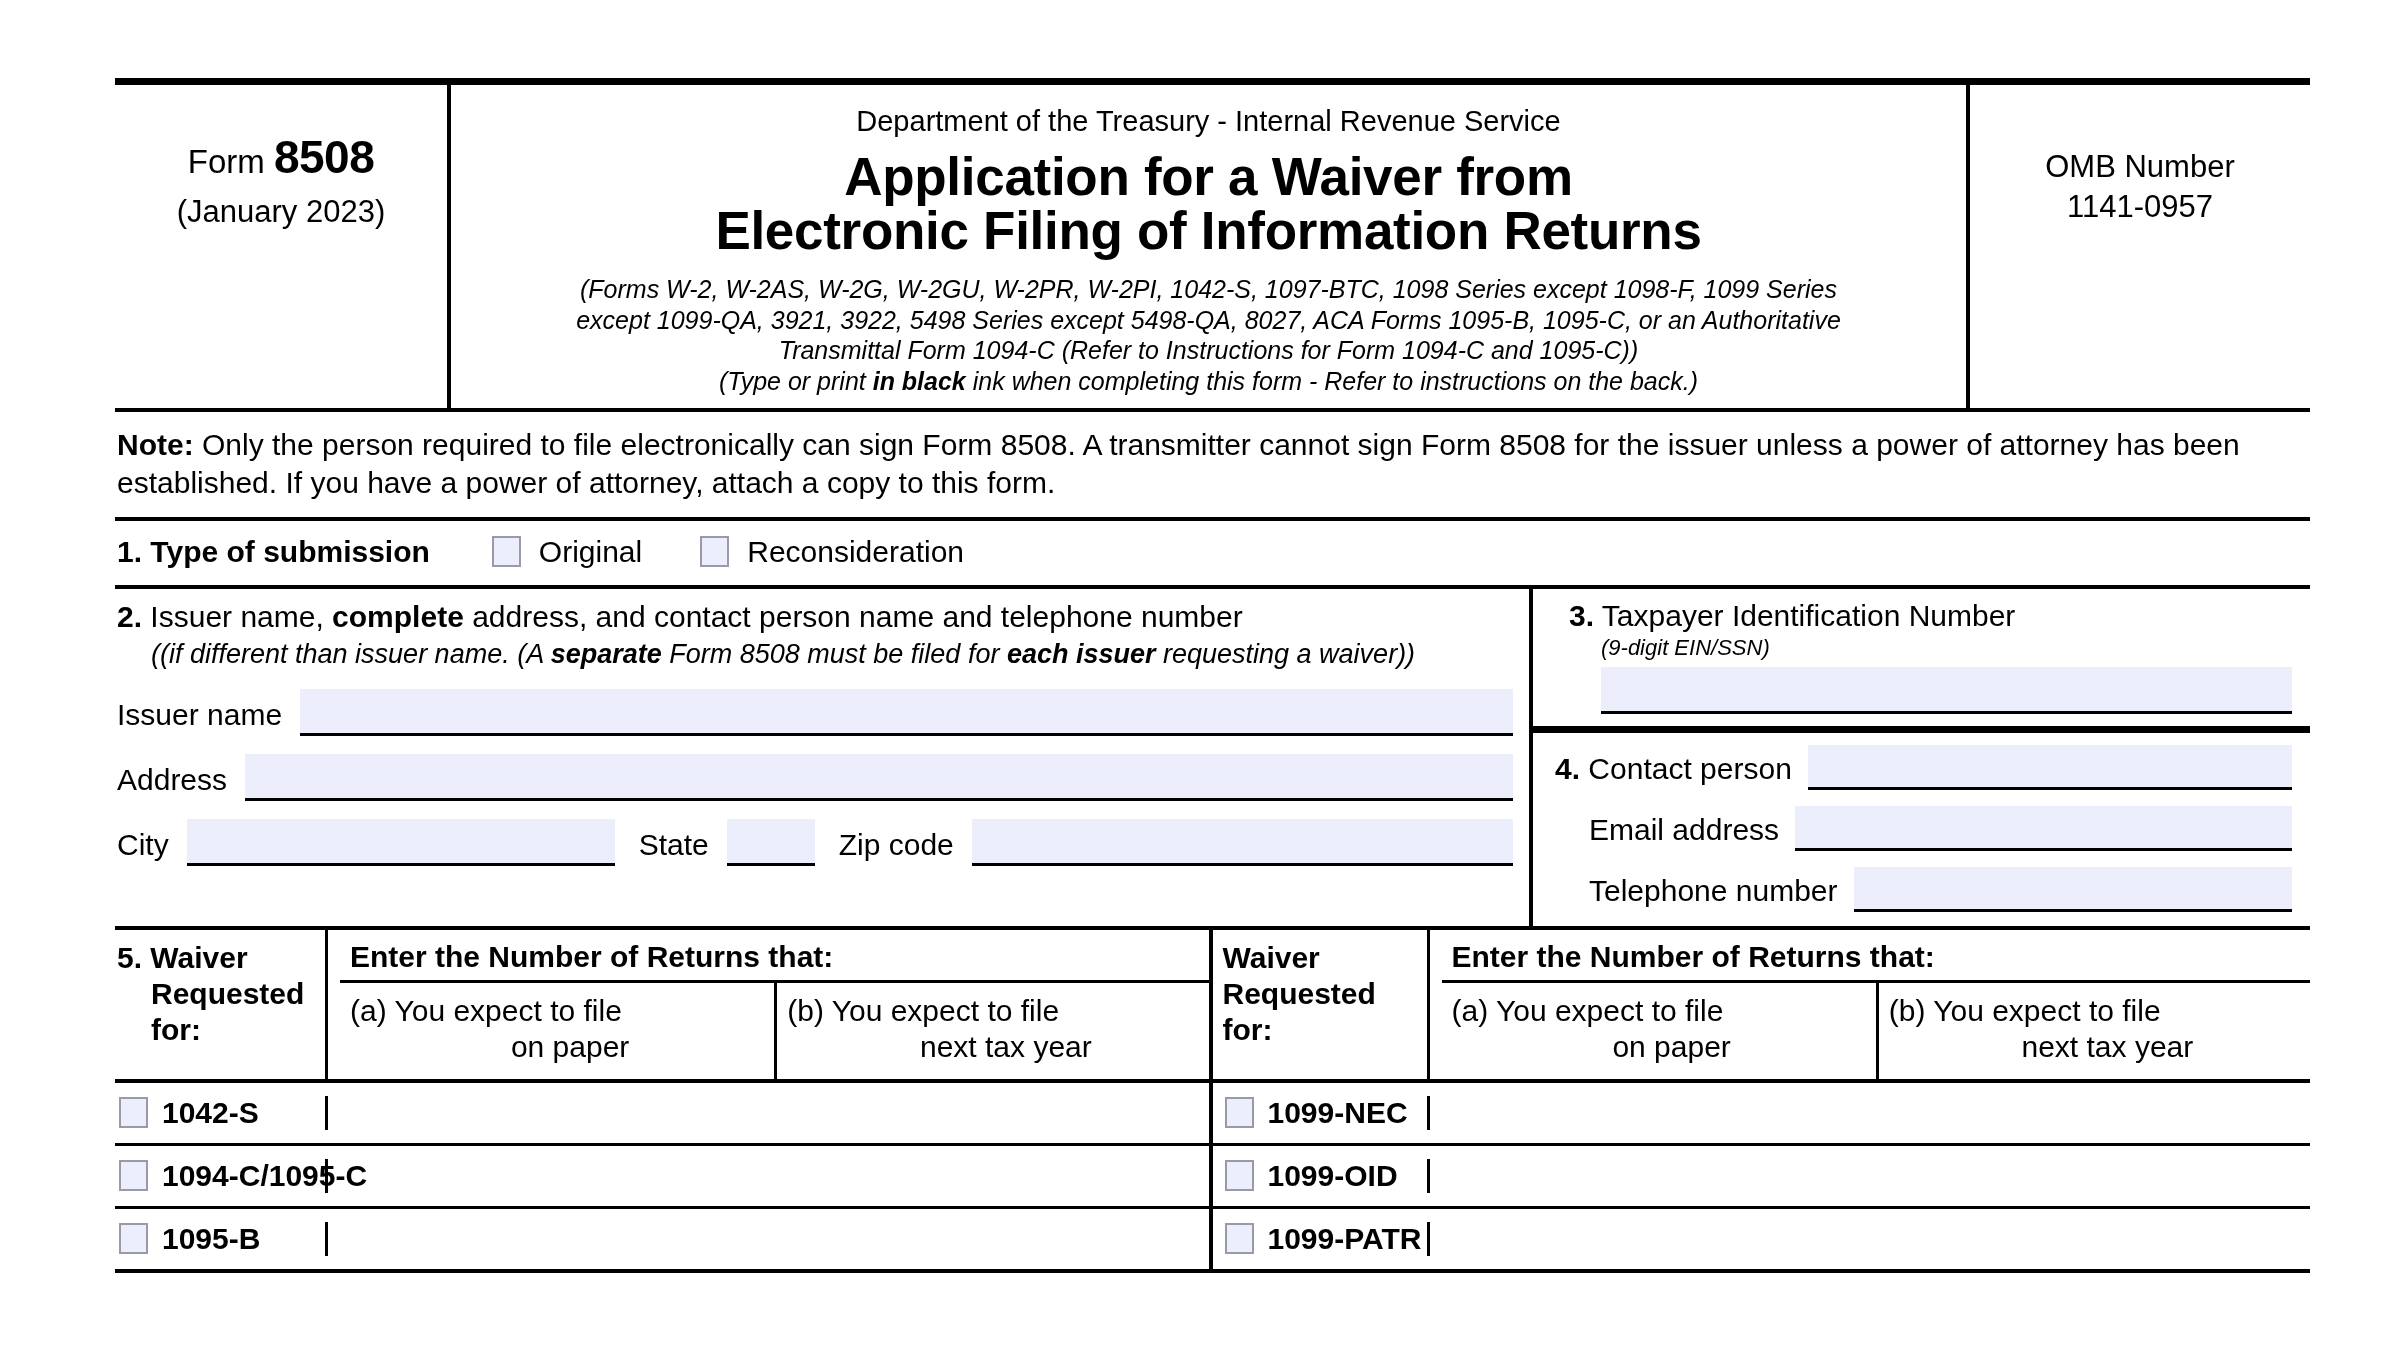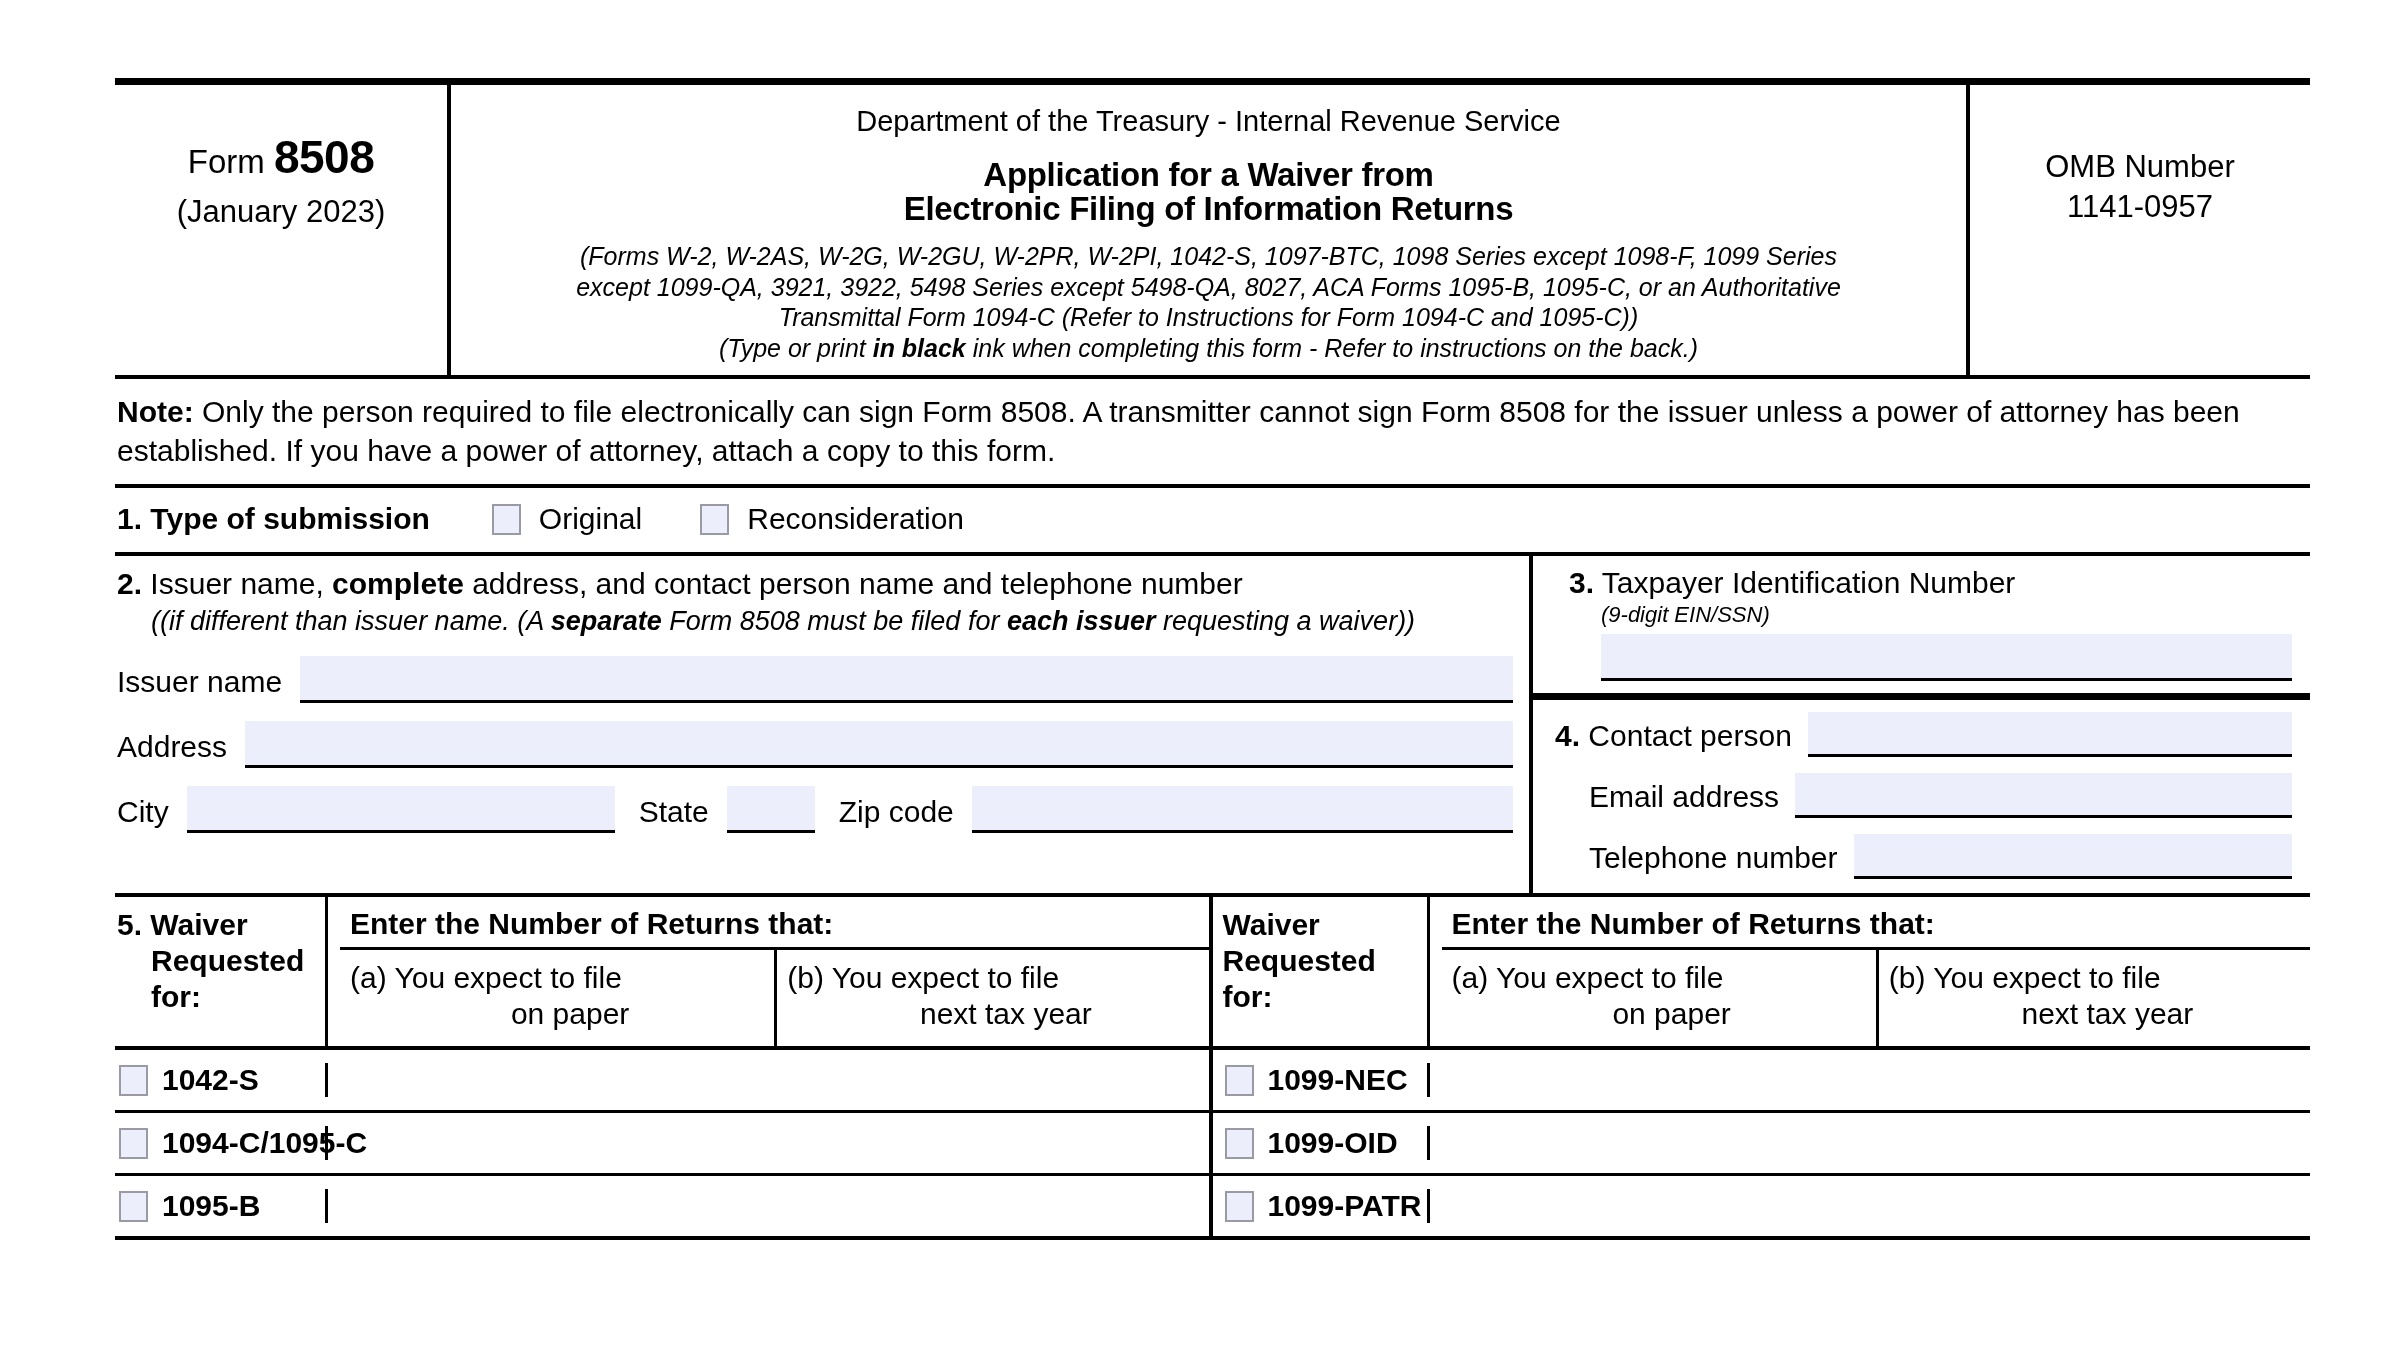--- a/index.html
+++ b/index.html
@@ -63,24 +63,24 @@
     box-sizing: border-box;
     padding: 14px 18px 12px 18px;
     text-align: center;
     border-right: 4px solid #000;
   }
   .dept {
     font-size: 29px;
     margin-top: 6px;
   }
   .big-title {
-    font-size: 33px;
+    font-size: 53px;
     font-weight: bold;
     line-height: 1.02;
-    margin-top: 20px;
+    margin-top: 12px;
     letter-spacing: -0.3px;
   }
   .sub-italic {
     font-size: 25px;
     font-style: italic;
     line-height: 1.22;
     margin-top: 16px;
     padding: 0 12px;
   }
   .sub-italic .ln { display: block; }

